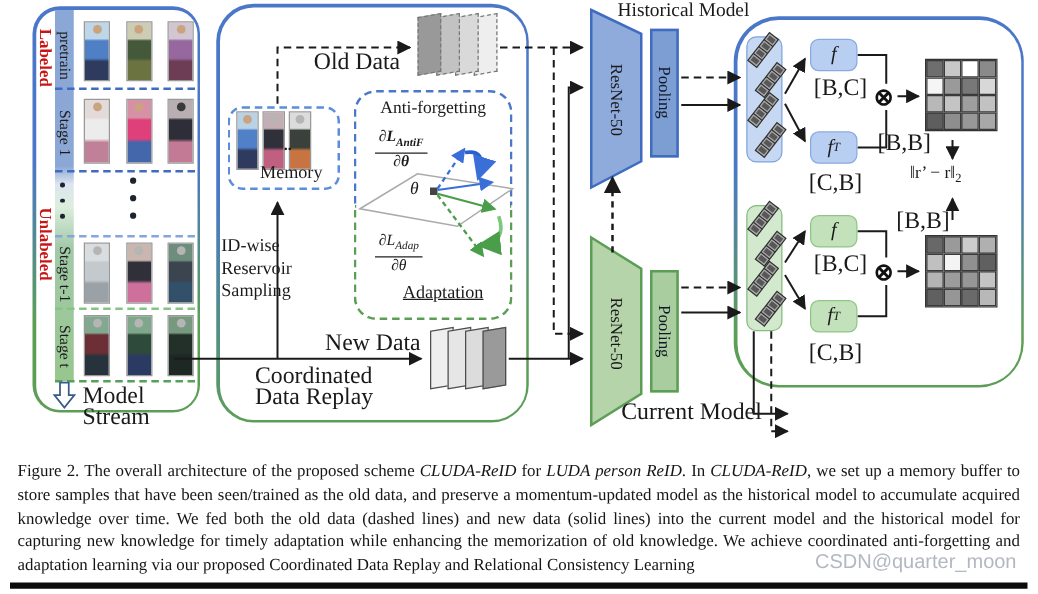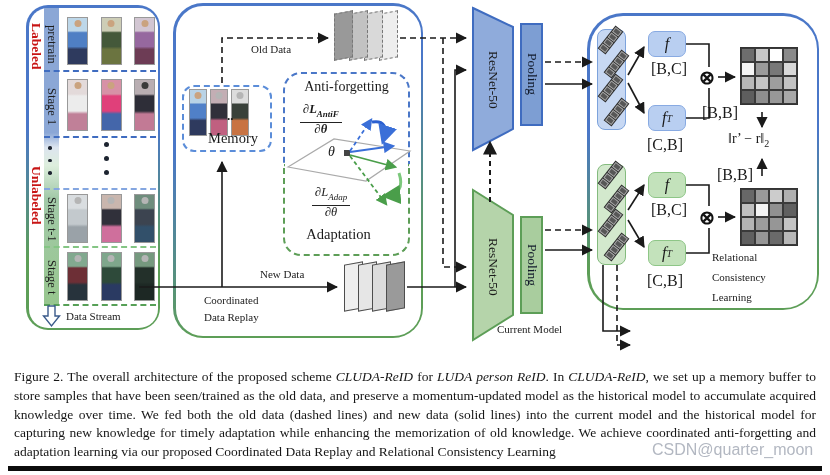--- a/index.html
+++ b/index.html
@@ -19,21 +19,21 @@
   #p-mid   { left:173px; top:3px; width:250px; height:335px; border-radius:30px;
              background:linear-gradient(160deg,#4a77c8 0%,#4a77c8 35%,#5d9e57 80%); }
   #p-mid > .pi { border-radius:27px; }
   #p-right { left:587px; top:13px; width:232px; height:297px; border-radius:36px;
              background:linear-gradient(180deg,#4a77c8 0%,#4a77c8 40%,#5d9e57 85%); }
   #p-right > .pi { border-radius:33px; }
 
   .vtext { writing-mode: vertical-rl; text-orientation: mixed; display:flex;
            align-items:center; justify-content:center; }
   .red { color:#c81414; font-weight:bold; }
-  .lbl { font-size:11px; line-height:17px; }
+  .lbl { font-size:19px; line-height:17px; }
   .small { font-size:13.5px; }
   .center { text-align:center; }
   svg { position:absolute; left:0; top:0; }
 
   
   #strip { left:44px; top:8px; width:15px; height:297px; z-index:2;
     background:linear-gradient(180deg,#8ba7d6 0%,#8ba7d6 42%,#dde5ef 47%,#ddeedd 53%,#a2c9a8 64%,#97c68e 100%); }
   .stage-lbl { font-size:12.5px; color:#1c1c1c; z-index:3; width:15px; }
   .sep { height:0; border-top:2px dashed; z-index:3; left:44px; width:112px; }
 
@@ -77,21 +77,21 @@
   .cell { flex:1; background:#575757; border:1px solid #a8a8a8; }
 
   .fbox { width:38px; height:26px; border-radius:7px; border:1.5px solid; z-index:5;
           display:flex; align-items:center; justify-content:center;
           font-style:italic; font-size:16px; }
   .fbox.bl { background:#b9cff1; border-color:#88aae2; }
   .fbox.gr { background:#c3e2bb; border-color:#8ec687; }
   .fbox sup { font-size:10px; font-style:italic; }
 
   .otimes { font-size:19px; font-weight:bold; z-index:6; color:#111; }
-  .dim { font-size:16px; z-index:6; }
+  .dim { font-size:19px; z-index:6; }
 
   .matrix { display:grid; grid-template-columns:repeat(4,1fr); grid-template-rows:repeat(4,1fr);
             width:58px; height:58px; border:1px solid #333; z-index:5; }
   .matrix > div { border:1px solid #3a3a3a; }
 
   #reid { left:637px; top:317px; width:95px; height:36px; border:2px solid #222;
           border-radius:10px; background:#fff; z-index:6; display:flex;
           align-items:center; justify-content:center; font-size:16px; }
 
   #caption { left:14px; top:368px; width:802px; font-size:13.5px; line-height:18.8px;
@@ -238,21 +238,21 @@
         <div class="person" style="background: linear-gradient(rgb(130, 169, 143) 0%, rgb(130, 169, 143) 28%, rgb(109, 47, 54) 32%, rgb(109, 47, 54) 62%, rgb(39, 51, 60) 68%, rgb(39, 51, 60) 100%);">
           <div class="head" style="background: rgb(181, 181, 181);"></div>
         </div>
         <div class="person" style="background: linear-gradient(rgb(127, 167, 140) 0%, rgb(127, 167, 140) 28%, rgb(46, 74, 58) 32%, rgb(46, 74, 58) 62%, rgb(42, 58, 98) 68%, rgb(42, 58, 98) 100%);">
           <div class="head" style="background: rgb(181, 181, 181);"></div>
         </div>
         <div class="person" style="background: linear-gradient(rgb(118, 153, 127) 0%, rgb(118, 153, 127) 28%, rgb(35, 48, 42) 32%, rgb(35, 48, 42) 62%, rgb(29, 40, 36) 68%, rgb(29, 40, 36) 100%);">
           <div class="head" style="background: rgb(181, 181, 181);"></div>
         </div>
       </div>
-  <div class="abs lbl" style="left:66px; top:308px; width:92px; z-index:4;">Data Stream</div>
+  <div class="abs lbl" style="left:66px; top:308px; width:92px; z-index:4;">Model Stream</div>
 
   <div class="abs lbl" style="left:251px; top:41px; z-index:6;">Old Data</div>
 
   <div class="abs sheet dd" style="left:379px; top:12px; background:#eeeeee; z-index:6;"></div>
   <div class="abs sheet dd" style="left:364px; top:12px; background:#d9d9d9; z-index:7;"></div>
   <div class="abs sheet dd" style="left:349px; top:12px; background:#c2c2c2; z-index:8;"></div>
   <div class="abs sheet dd" style="left:334px; top:12px; background:#999999; z-index:9;"></div>
 
   <div id="membox" class="abs"></div>
   <div class="abs persons mem" style="left:186px; top:89px; width:76px; height:47px; gap:3px; justify-content:flex-start; z-index:4;">
@@ -262,45 +262,51 @@
         <div class="person" style="background: linear-gradient(rgb(195, 174, 180) 0%, rgb(195, 174, 180) 28%, rgb(48, 48, 58) 32%, rgb(48, 48, 58) 62%, rgb(192, 96, 128) 68%, rgb(192, 96, 128) 100%);">
           <div class="head" style="background: rgb(181, 181, 181);"></div>
         </div>
         <div class="person" style="background: linear-gradient(rgb(220, 220, 220) 0%, rgb(220, 220, 220) 28%, rgb(57, 65, 58) 32%, rgb(57, 65, 58) 62%, rgb(200, 115, 66) 68%, rgb(200, 115, 66) 100%);">
           <div class="head" style="background: rgb(181, 181, 181);"></div>
         </div>
       </div>
   <div class="abs" style="left:227px; top:108px; z-index:6; font-weight:bold; font-size:13px;">..</div>
   <div class="abs center" style="left:198px; top:130px; width:70px; font-size:14.5px; z-index:6;">Memory</div>
 
+  <div class="abs" style="left:177px; top:188px; font-size:14.5px; line-height:18px; z-index:6;">
+    <div>ID-wise</div>
+    <div>Reservoir</div>
+    <div>Sampling</div>
+  </div>
 
   <div id="anti-top" class="abs"></div>
   <div id="anti-bot" class="abs"></div>
   <div class="abs center" style="left:288px; top:79px; width:117px; font-size:14px; z-index:6;">Anti-forgetting</div>
   <div class="abs frac" style="left:300px; top:103px;font-weight:bold;">
     <span class="num"><span>∂L</span><sub>AntiF</sub></span>
     <span>∂θ</span>
   </div>
   <div class="abs" style="left:328px; top:144px; font-size:14px; font-style:italic; z-index:6;">θ</div>
-  <div class="abs frac" style="left:312px; top:186px;">
+  <div class="abs frac" style="left:300px; top:186px;">
     <span class="num"><span>∂L</span><sub>Adap</sub></span>
     <span>∂θ</span>
   </div>
-  <div class="abs center" style="left:280px; top:226px; width:117px; font-size:14.5px; z-index:6;">Adaptation</div>
+  <div class="abs center" style="left:296px; top:226px; width:117px; font-size:14.5px; z-index:6;text-decoration:underline;">Adaptation</div>
 
   <div class="abs lbl" style="left:260px; top:266px; z-index:6;">New Data</div>
   <div class="abs sheet sd" style="left:344px; top:263px; background:#efefef; z-index:6;"></div>
   <div class="abs sheet sd" style="left:358px; top:263px; background:#e6e6e6; z-index:7;"></div>
   <div class="abs sheet sd" style="left:372px; top:263px; background:#dcdcdc; z-index:8;"></div>
   <div class="abs sheet sd" style="left:386px; top:263px; background:#9a9a9a; z-index:9;"></div>
   <div class="abs lbl" style="left:204px; top:292px; z-index:6;">
     <div>Coordinated</div>
     <div>Data Replay</div>
   </div>
 
+  <div class="abs lbl" style="left:494px; top:0px; z-index:6; font-size:15.5px;">Historical Model</div>
   <div class="abs vtext" style="left:475px; top:30px; width:36px; height:100px; font-size:13.5px; z-index:6;">ResNet-50</div>
   <div class="abs vtext" style="left:475px; top:215px; width:36px; height:104px; font-size:13.5px; z-index:6;">ResNet-50</div>
   <div class="abs pool bl" style="left:520px; top:23px; width:23px; height:103px;">
     <div class="vtext">Pooling</div>
   </div>
   <div class="abs pool gr" style="left:520px; top:216px; width:23px; height:98px;">
     <div class="vtext">Pooling</div>
   </div>
   <div class="abs lbl" style="left:497px; top:321px; z-index:6;">Current Model</div>
 
@@ -411,23 +417,18 @@
         <div style="background: rgb(180, 180, 180);"></div>
         <div style="background: rgb(156, 156, 156);"></div>
         <div style="background: rgb(150, 150, 150);"></div>
         <div style="background: rgb(196, 196, 196);"></div>
         <div style="background: rgb(96, 96, 96);"></div>
         <div style="background: rgb(150, 150, 150);"></div>
         <div style="background: rgb(106, 106, 106);"></div>
         <div style="background: rgb(184, 184, 184);"></div>
       </div>
 
-  <div class="abs lbl" style="left:712px; top:247px; line-height:20px; z-index:6;">
-    <div>Relational</div>
-    <div>Consistency</div>
-    <div>Learning</div>
-  </div>
 </div>
 
 <div id="caption" class="abs"><span>Figure 2. The overall architecture of the proposed scheme </span><span class="it">CLUDA-ReID</span><span> for </span><span class="it">LUDA person ReID</span><span>. In </span><span class="it">CLUDA-ReID</span><span>, we set up a memory buffer to store samples that have been seen/trained as the old data, and preserve a momentum-updated model as the historical model to accumulate acquired knowledge over time. We fed both the old data (dashed lines) and new data (solid lines) into the current model and the historical model for capturing new knowledge for timely adaptation while enhancing the memorization of old knowledge. We achieve coordinated anti-forgetting and adaptation learning via our proposed Coordinated Data Replay and Relational Consistency Learning</span></div>
 <div id="watermark" class="abs">CSDN@quarter_moon</div>
 <div id="rule" class="abs"></div>
 </div>
 
 </body></html>

